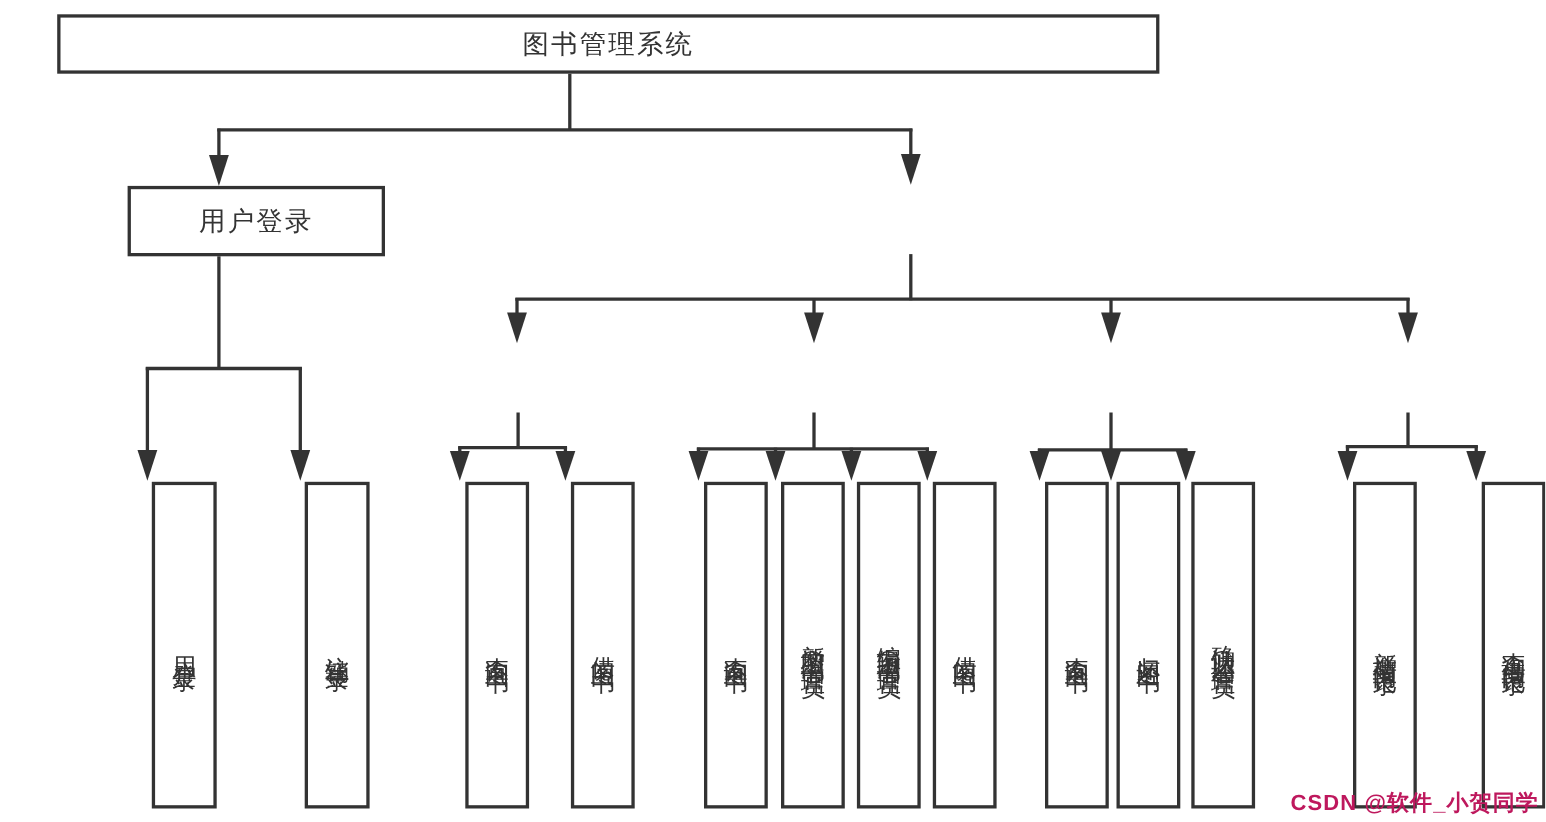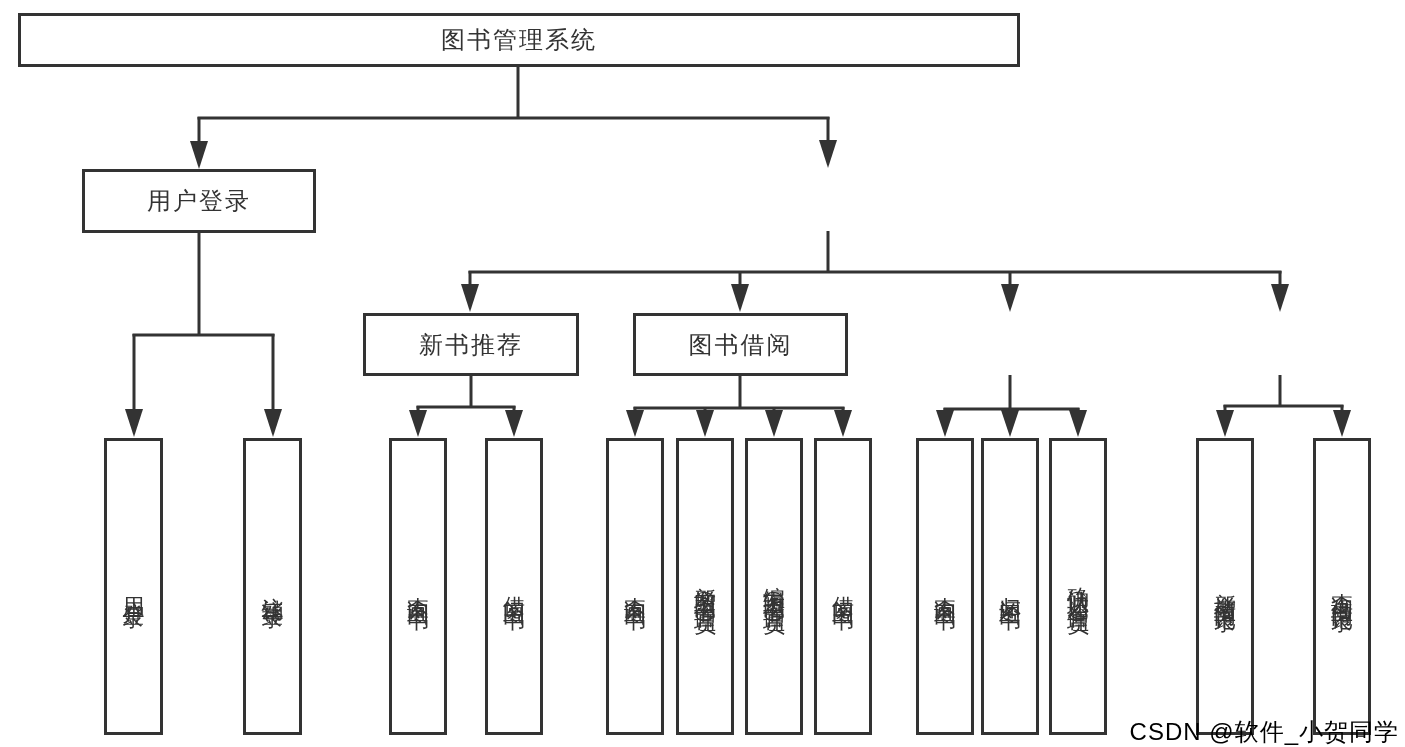--- a/index.html
+++ b/index.html
@@ -12,39 +12,41 @@
   }
   .box{
     position:absolute;
     box-sizing:border-box;
     border:3px solid #333333;
     background:#ffffff;
     display:flex;
     align-items:center;
     justify-content:center;
     color:#333333;
+    margin-left:34px;
   }
   .box.h{font-size:24px;letter-spacing:2px;white-space:nowrap;}
   .box.v{font-size:22px;}
   .box.v .vtxt{
     writing-mode:vertical-rl;
     text-orientation:mixed;
     letter-spacing:4px;
     line-height:1;
   }
   #wires{position:absolute;left:0;top:0;pointer-events:none;}
   #wires line{stroke:#333333;stroke-width:3;}
   #wires polygon{fill:#333333;stroke:none;}
   .watermark{
     position:absolute;
     top:716px;right:6px;
-    font-size:24px;
-    color:#000000;
+    font-size:20px;
+    color:#be185d;
     letter-spacing:1px;
     white-space:nowrap;
+    font-weight:bold;
   }
 </style>
 </head>
 <body>
 
 <div id="canvas">
 
   <svg id="wires" width="1405" height="747" viewBox="0 0 1405 747">
 
     <g>
@@ -122,26 +124,20 @@
   </svg>
 
   <div class="box h" style="left:18px;top:13px;width:1002px;height:54px">
     <span>图书管理系统</span>
   </div>
 
   <div class="box h" style="left:82px;top:169px;width:234px;height:64px">
     <span>用户登录</span>
   </div>
 
-  <div class="box h" style="left:363px;top:313px;width:216px;height:63px">
-    <span>新书推荐</span>
-  </div>
-  <div class="box h" style="left:633px;top:313px;width:215px;height:63px">
-    <span>图书借阅</span>
-  </div>
 
   <div class="box v" style="left:104px;top:438px;width:59px;height:297px">
     <span class="vtxt">用户登录</span>
   </div>
   <div class="box v" style="left:243px;top:438px;width:59px;height:297px">
     <span class="vtxt">注销登录</span>
   </div>
 
   <div class="box v" style="left:389px;top:438px;width:58px;height:297px">
     <span class="vtxt">查询图书</span>

